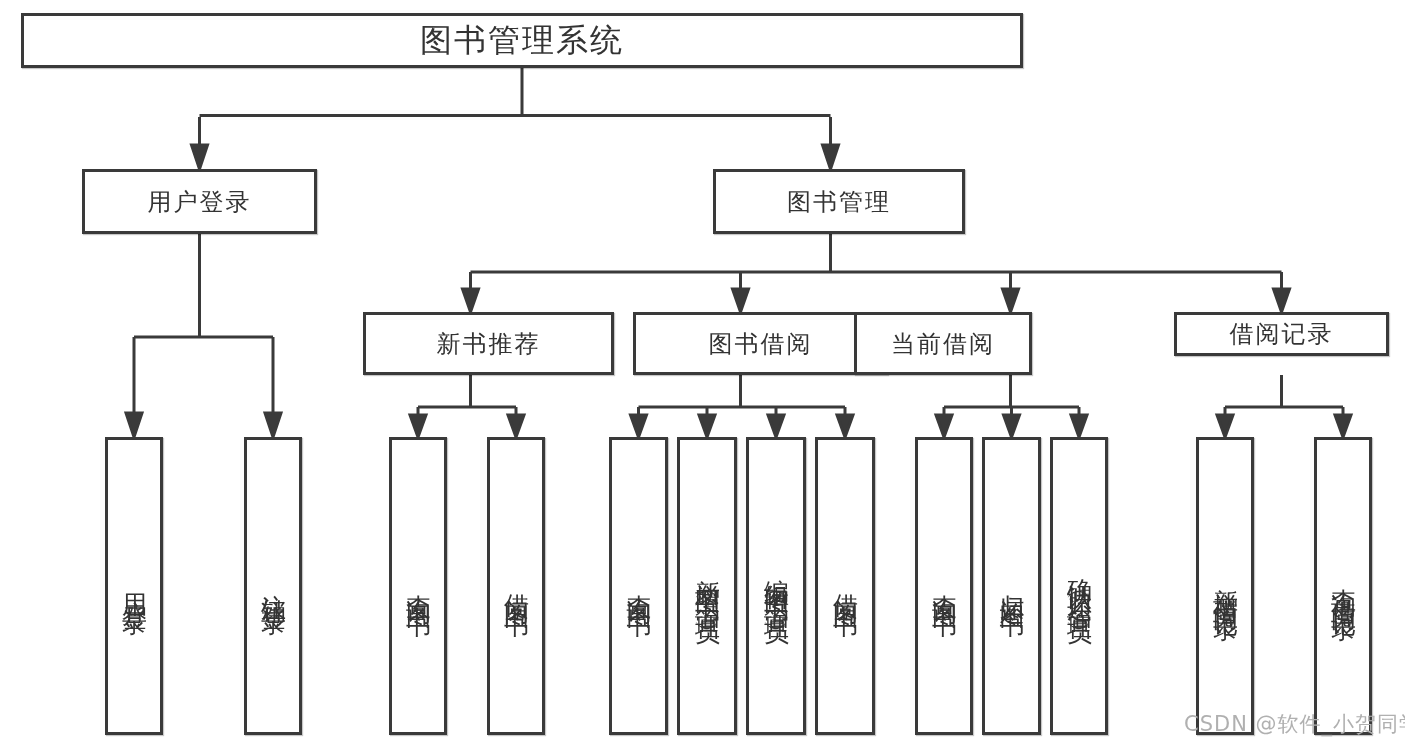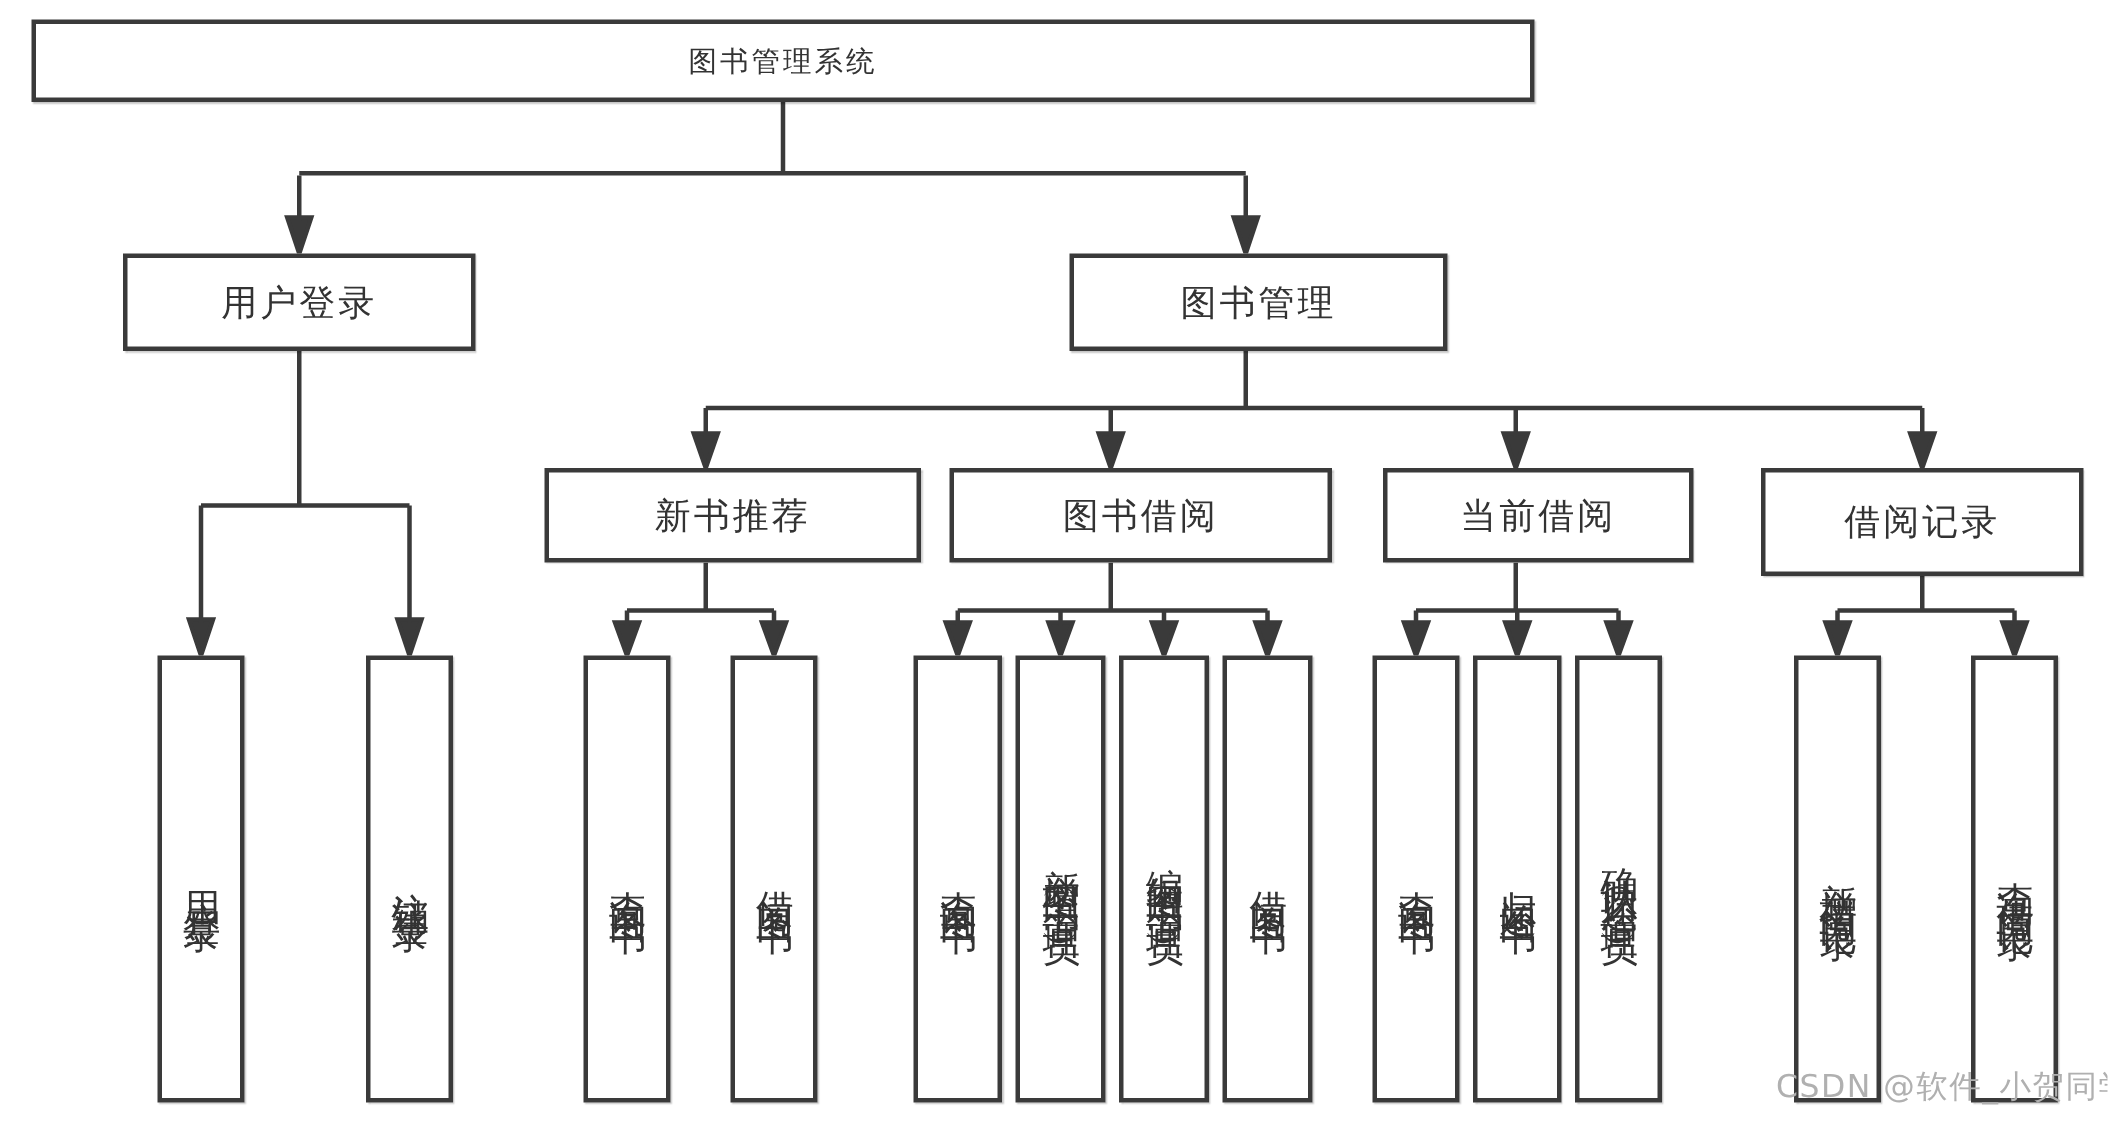--- a/index.html
+++ b/index.html
@@ -46,21 +46,21 @@
     align-items: center;
     justify-content: center;
     box-shadow: 1px 1px 1px rgba(0,0,0,0.22);
   }
   .node.h {
     font-size: 24px;
     letter-spacing: 2px;
     white-space: nowrap;
   }
   .node.h.title {
-    font-size: 19px;
+    font-size: 32px;
   }
   .node.v span {
     writing-mode: vertical-rl;
     text-orientation: mixed;
     font-size: 25px;
     letter-spacing: 6px;
     line-height: 1.2;
   }
   .watermark {
     position: absolute;
@@ -125,24 +125,24 @@
   <div class="node h" style="left:713px; top:169px; width:252px; height:65px;">
     <span>图书管理</span>
   </div>
 
   <div class="node h" style="left:363px; top:312px; width:251px; height:63px;">
     <span>新书推荐</span>
   </div>
   <div class="node h" style="left:633px; top:312px; width:255px; height:63px;">
     <span>图书借阅</span>
   </div>
-  <div class="node h" style="left:922px; top:312px; width:207px; height:63px;">
+  <div class="node h" style="left:854px; top:312px; width:178px; height:63px;">
     <span>当前借阅</span>
   </div>
-  <div class="node h" style="left:1174px; top:312px; width:215px; height:72px;">
+  <div class="node h" style="left:1174px; top:312px; width:215px; height:44px;">
     <span>借阅记录</span>
   </div>
 
   <div class="node v" style="left:105px; top:437px; width:58px; height:298px;">
     <span>用户登录</span>
   </div>
   <div class="node v" style="left:244px; top:437px; width:58px; height:298px;">
     <span>注销登录</span>
   </div>
 

